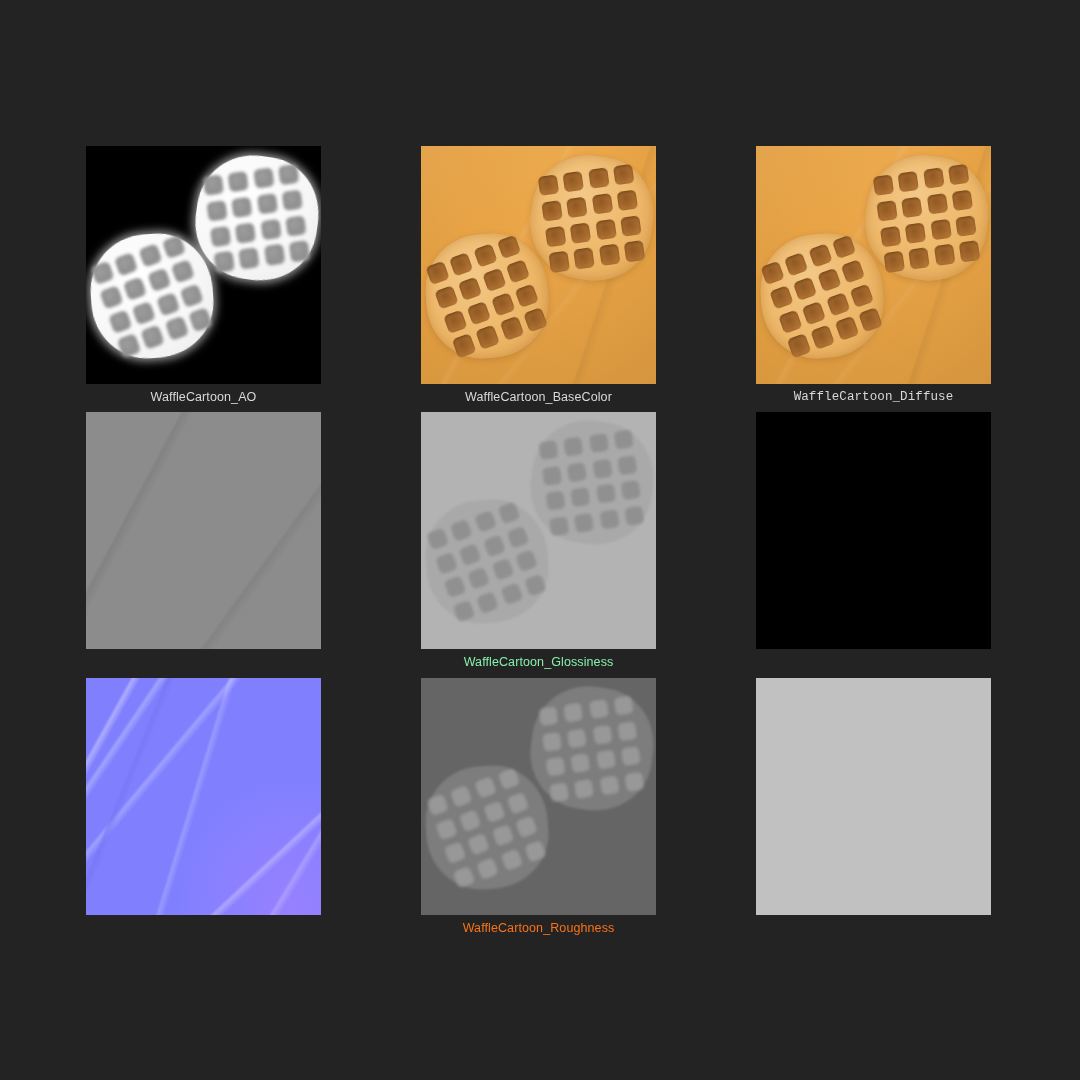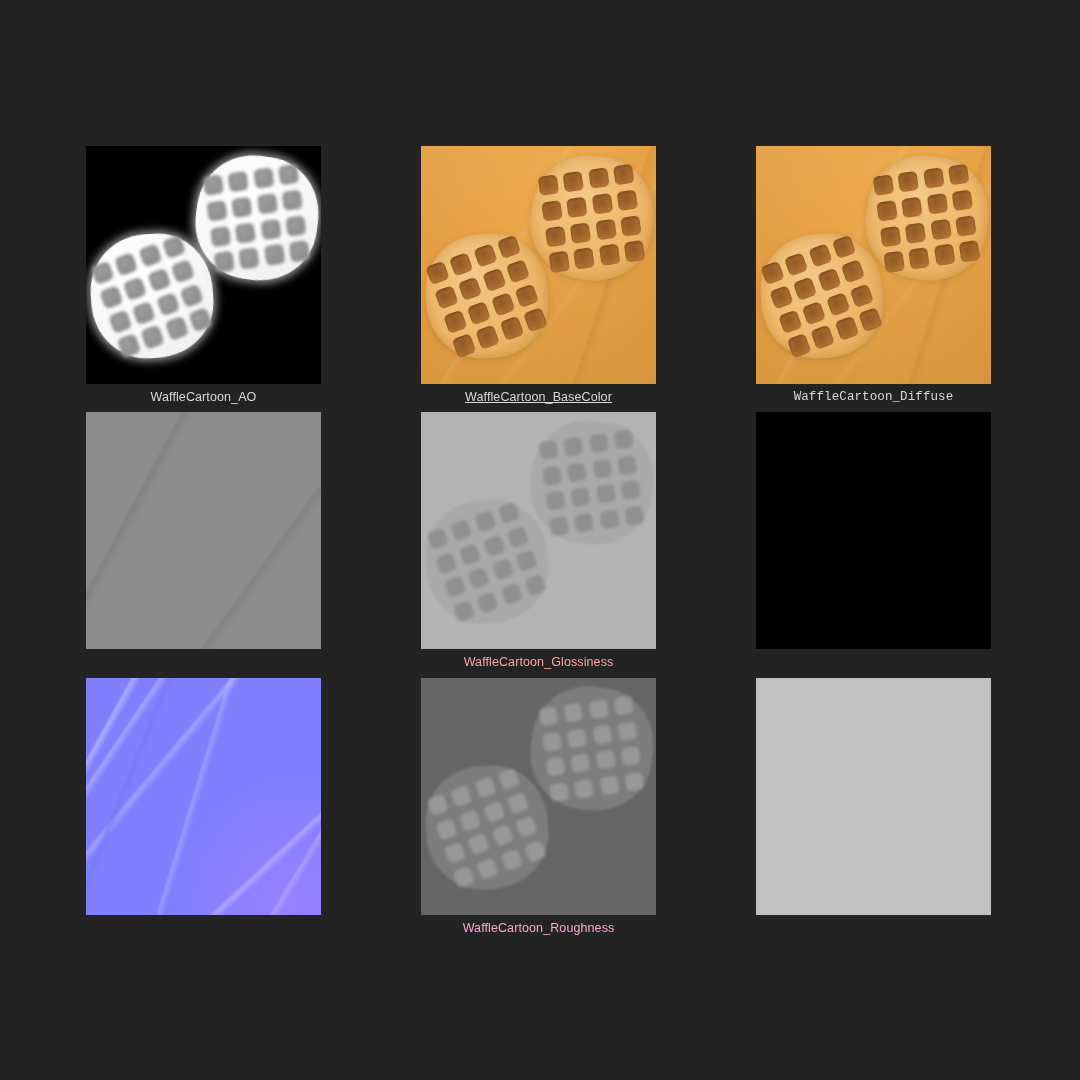--- a/index.html
+++ b/index.html
@@ -265,21 +265,21 @@
               <div class="pocket"></div>
               <div class="pocket"></div>
               <div class="pocket"></div>
               <div class="pocket"></div>
               <div class="pocket"></div>
               <div class="pocket"></div>
             </div>
           </div>
         </div>
       </div>
-      <div class="tile-label" style="color: rgb(217, 217, 217); text-decoration: underline;">WaffleCartoon_BaseColor</div>
+      <div class="tile-label" style="color: rgb(217, 217, 217);">WaffleCartoon_BaseColor</div>
     </div>
     <div class="tile-cell col-2 row-0">
       <div class="thumb color">
         <div class="thumb-surface">
           <div class="color-bg"></div>
           <div class="waffle waffle-a">
             <div class="waffle-grid">
               <div class="pocket"></div>
               <div class="pocket"></div>
               <div class="pocket"></div>
@@ -369,21 +369,21 @@
               <div class="pocket"></div>
               <div class="pocket"></div>
               <div class="pocket"></div>
               <div class="pocket"></div>
               <div class="pocket"></div>
               <div class="pocket"></div>
             </div>
           </div>
         </div>
       </div>
-      <div class="tile-label" style="color: #fca5a5;">WaffleCartoon_Glossiness</div>
+      <div class="tile-label" style="color: #86efac;">WaffleCartoon_Glossiness</div>
     </div>
     <div class="tile-cell col-2 row-1">
       <div class="thumb flat-metal">
         <div class="thumb-surface">
           <div class="flat-metal"></div>
         </div>
       </div>
       <div class="tile-label" style="color: rgb(217, 217, 217);">WaffleCartoon_Metallic</div>
     </div>
     <div class="tile-cell col-0 row-2">
@@ -433,21 +433,21 @@
               <div class="pocket"></div>
               <div class="pocket"></div>
               <div class="pocket"></div>
               <div class="pocket"></div>
               <div class="pocket"></div>
               <div class="pocket"></div>
             </div>
           </div>
         </div>
       </div>
-      <div class="tile-label" style="color: #f9a8d4;">WaffleCartoon_Roughness</div>
+      <div class="tile-label" style="color: #f97316;">WaffleCartoon_Roughness</div>
     </div>
     <div class="tile-cell col-2 row-2">
       <div class="thumb flat-spec">
         <div class="thumb-surface">
           <div class="flat-spec"></div>
         </div>
       </div>
       <div class="tile-label" style="color: rgb(217, 217, 217);">WaffleCartoon_Specular</div>
     </div>
   </div>

